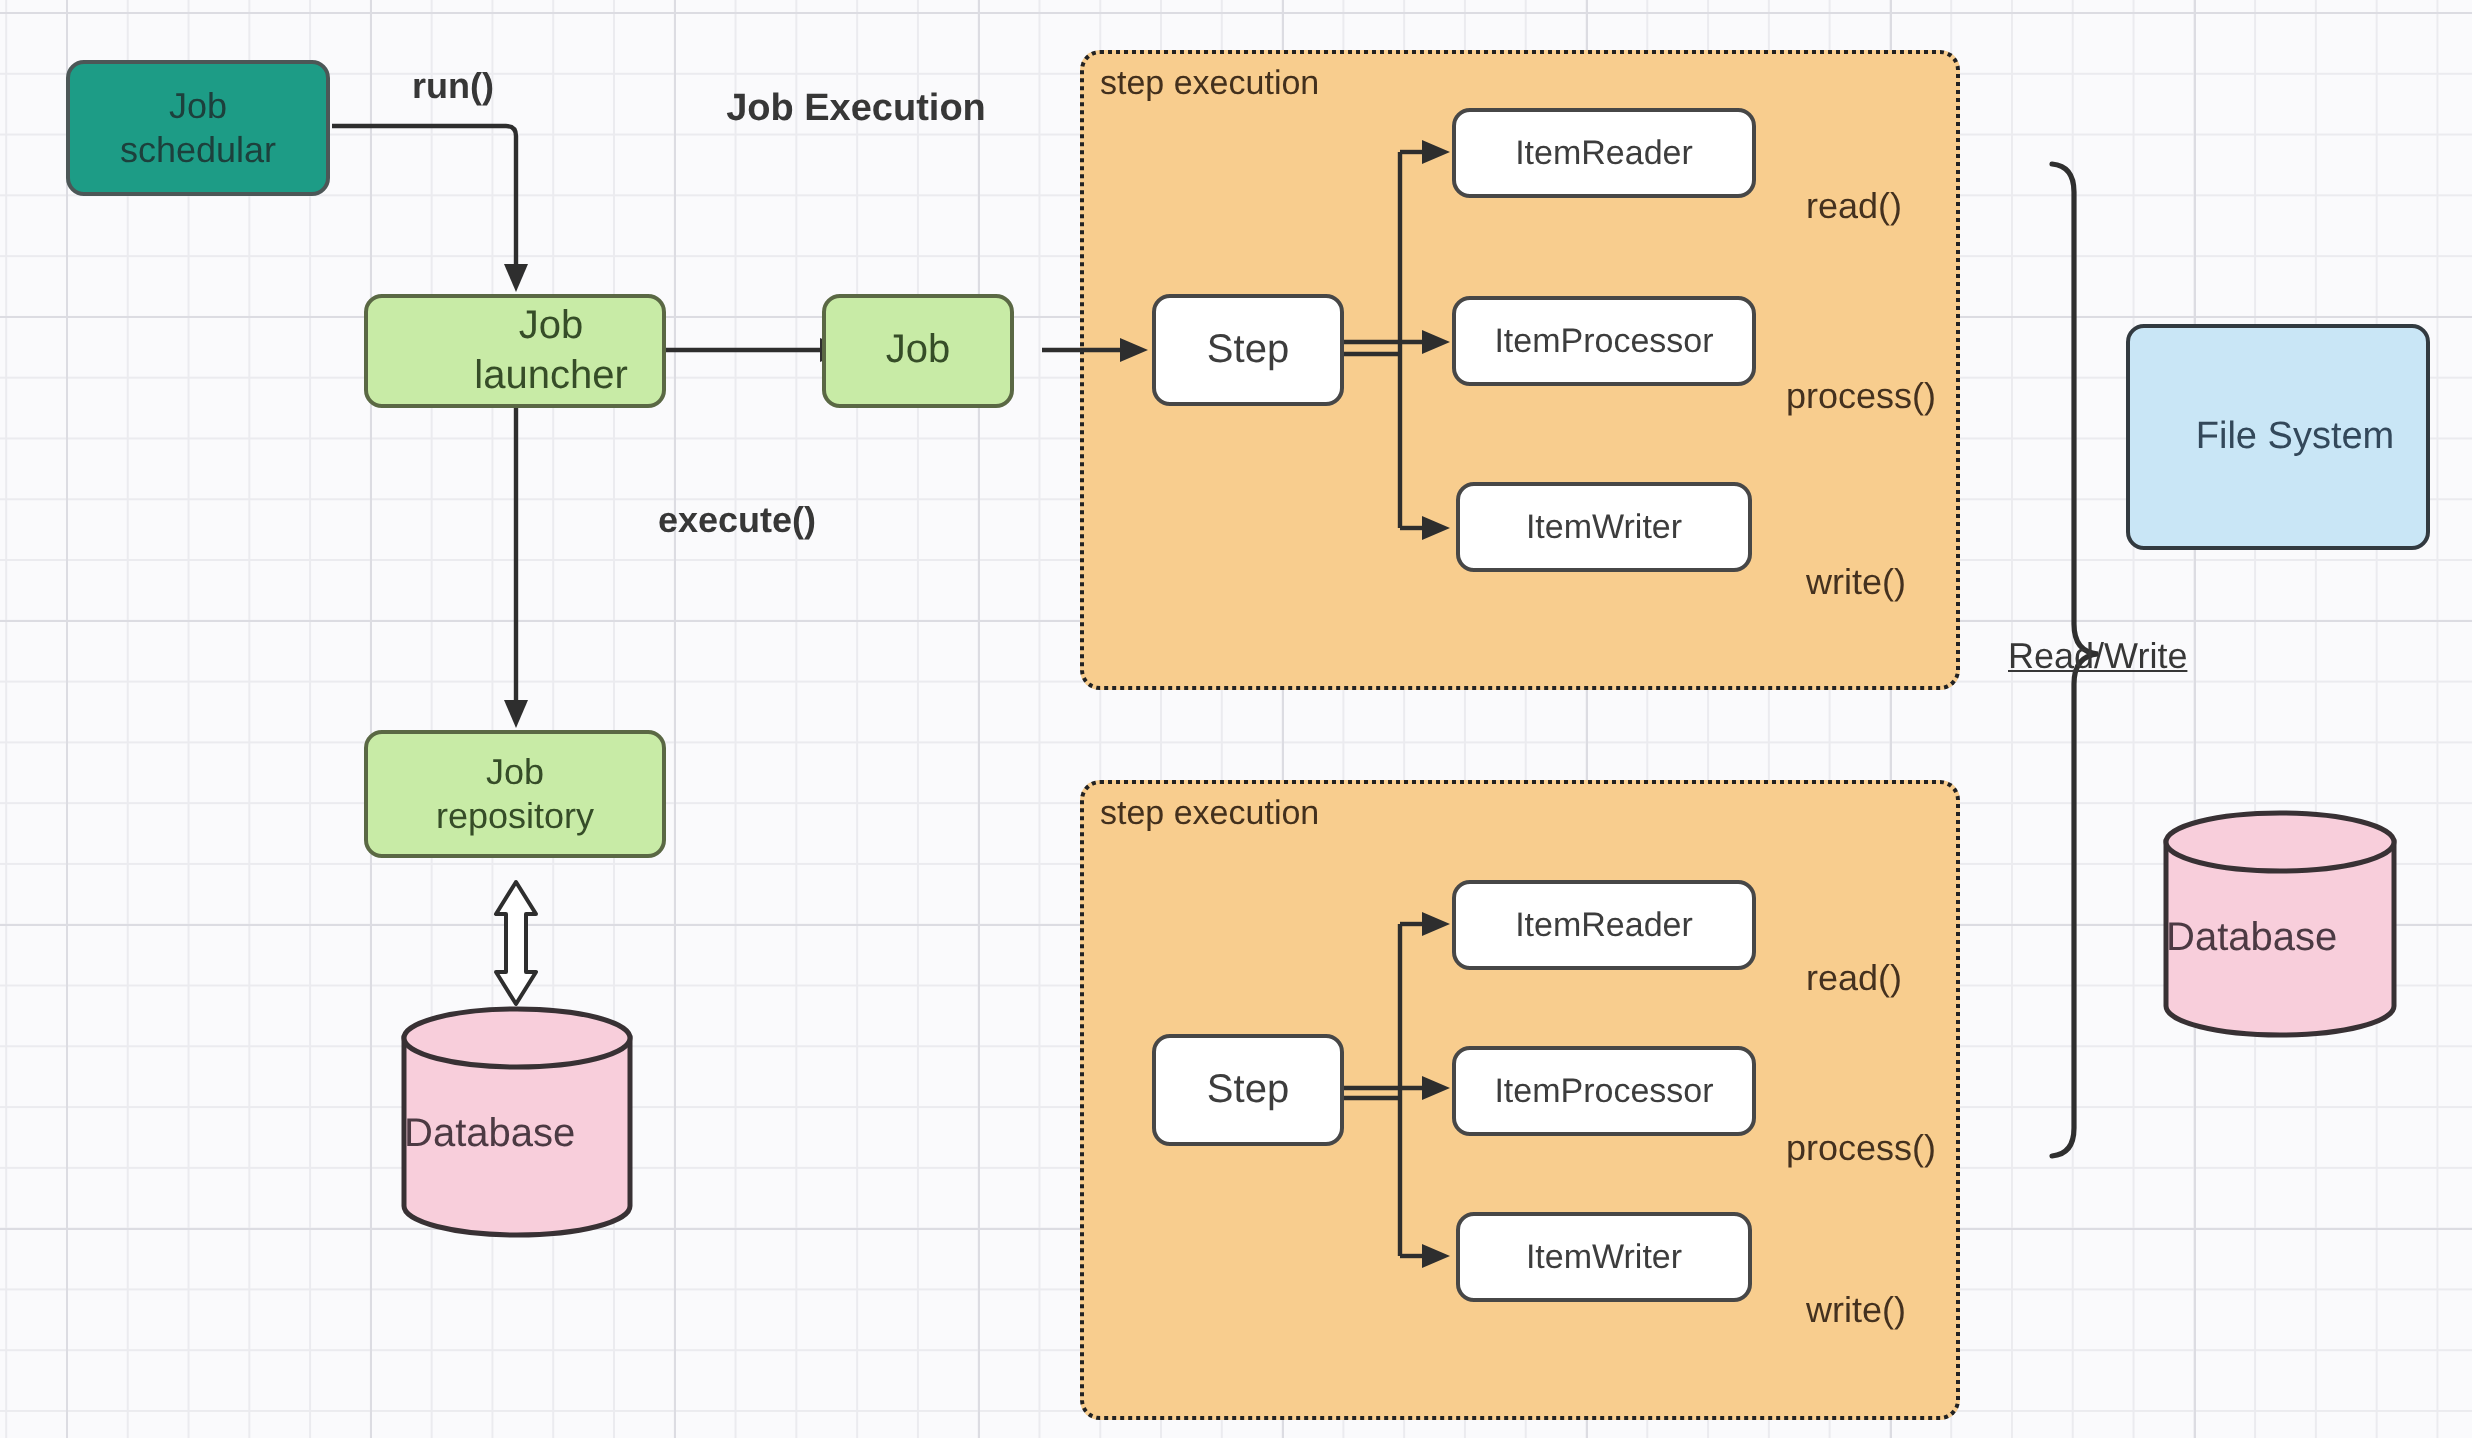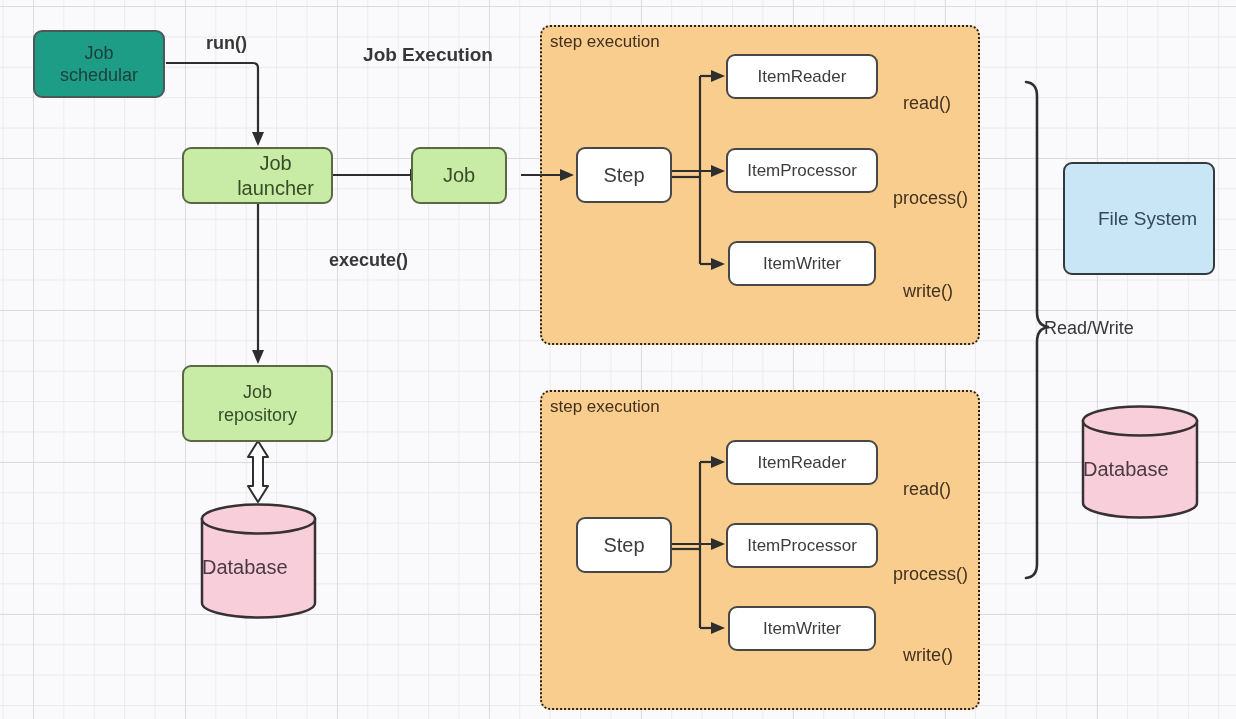--- a/index.html
+++ b/index.html
@@ -105,21 +105,21 @@
   </div>
 
   <div class="node node-green" style="left:182px;top:147px;width:151px;height:57px;padding-left:36px;">
     <span>Job launcher</span>
   </div>
 
   <div class="node node-green" style="left:411px;top:147px;width:96px;height:57px;">
     <span>Job</span>
   </div>
 
-  <div class="node node-green small-text" style="left:182px;top:365px;width:151px;height:77px;">
+  <div class="node node-green small-text" style="left:182px;top:365px;width:151px;height:64px;">
     <span class="wrap-narrow" style="width:100px;">Job repository</span>
   </div>
 
   <div class="node node-white" style="left:576px;top:147px;width:96px;height:56px;font-size:20px;">
     <span>Step</span>
   </div>
   <div class="node node-white" style="left:726px;top:54px;width:152px;height:45px;">
     <span>ItemReader</span>
   </div>
   <div class="node node-white" style="left:726px;top:148px;width:152px;height:45px;">
@@ -142,21 +142,21 @@
     <span>ItemWriter</span>
   </div>
 
   <div class="node node-blue" style="left:1063px;top:162px;width:152px;height:113px;">
     <span>File System</span>
   </div>
 
   <div class="title-label" style="left:355px;top:44px;width:146px;">Job Execution</div>
   <div class="edge-label" style="left:206px;top:33px;text-align:center;">run()</div>
   <div class="edge-label" style="left:314px;top:210px;width:94px;text-align:right;margin-top:40px;">execute()</div>
-  <div class="plain-label" style="left:1044px;top:318px;">Read/Write</div>
+  <div class="plain-label" style="left:1004px;top:318px;text-decoration:underline;">Read/Write</div>
 
   <div class="method-label" style="left:903px;top:65px;">read()</div>
   <div class="method-label" style="left:893px;top:160px;">process()</div>
   <div class="method-label" style="left:903px;top:253px;">write()</div>
   <div class="method-label" style="left:903px;top:451px;">read()</div>
   <div class="method-label" style="left:893px;top:536px;">process()</div>
   <div class="method-label" style="left:903px;top:617px;">write()</div>
 
   <div class="cyl-label" style="left:202px;top:556px;width:113px;">Database</div>
   <div class="cyl-label" style="left:1083px;top:458px;width:114px;">Database</div>

